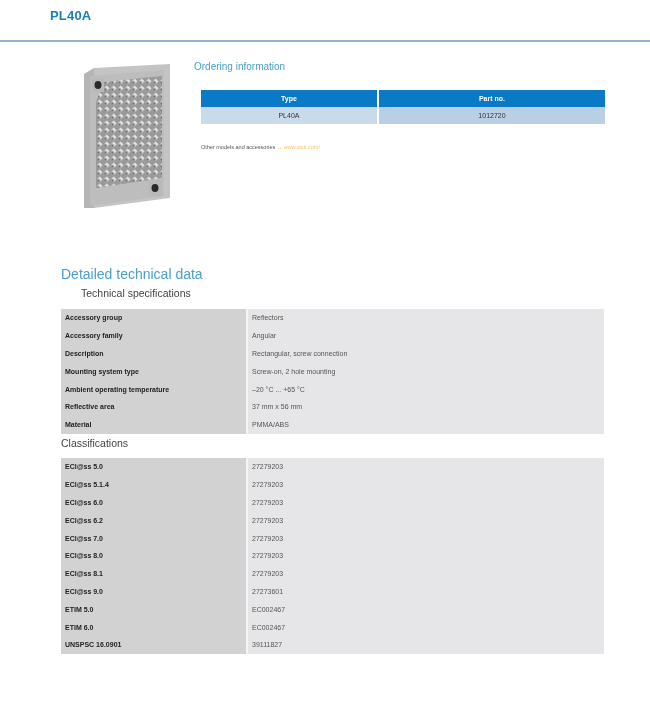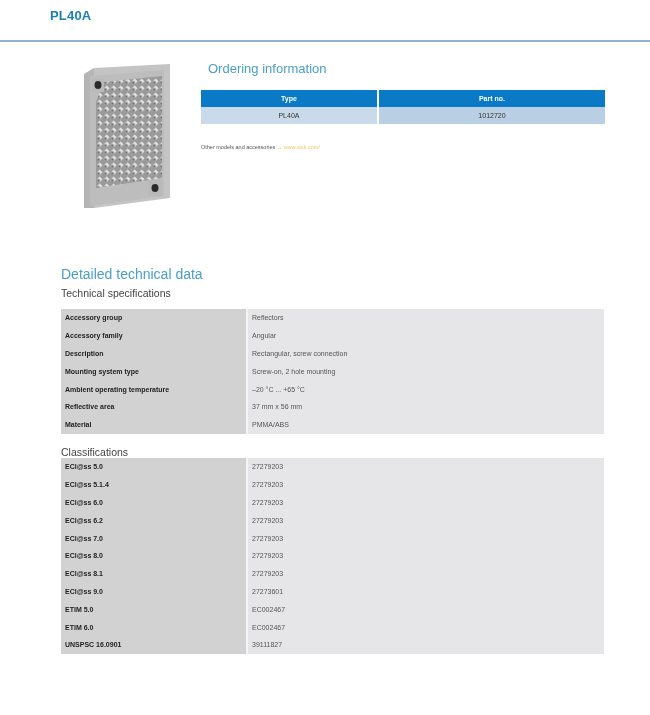--- a/index.html
+++ b/index.html
@@ -13,22 +13,22 @@
     .header-rule {
       position: absolute; left: 0; top: 40px; width: 650px; height: 2px;
       background: #8fb3cc;
     }
 
     .product-image {
       position: absolute; left: 82px; top: 64px; width: 90px; height: 146px;
     }
 
     .ordering-title {
-      position: absolute; left: 208px; top: 61px;
-      font-size: 13px; color: #4a9ec8;
+      position: absolute; left: 194px; top: 61px;
+      font-size: 10px; color: #4a9ec8;
     }
     .ordering-table {
       position: absolute; left: 201px; top: 90px; width: 404px;
       border-collapse: collapse; font-size: 7px;
     }
     .ordering-table th {
       background: #0a7ac6; color: #ffffff; font-weight: bold;
       height: 17px; text-align: center;
     }
     .ordering-table td {
@@ -106,21 +106,21 @@
   </tbody>
 </table>
 <div class="other-models">
   <span>Other models and accessories</span>
   <span class="arrow">→</span>
   <span class="link">www.sick.com/</span>
 </div>
 
 <div class="detailed-title">Detailed technical data</div>
 
-<div class="section-title" style="top:287px;">Technical specifications</div>
+<div class="section-title" style="top:287px;margin-left:20px;">Technical specifications</div>
 <table class="spec-table" style="top:309px;">
   <tbody>
     <tr>
         <td class="label">Accessory group</td>
         <td class="value">Reflectors</td>
       </tr>
     <tr>
         <td class="label">Accessory family</td>
         <td class="value">Angular</td>
       </tr>
@@ -140,21 +140,21 @@
         <td class="label">Reflective area</td>
         <td class="value">37 mm x 56 mm</td>
       </tr>
     <tr>
         <td class="label">Material</td>
         <td class="value">PMMA/ABS</td>
       </tr>
   </tbody>
 </table>
 
-<div class="section-title" style="top:446px;">Classifications</div>
+<div class="section-title" style="top:437px;">Classifications</div>
 <table class="spec-table" style="top:458px;">
   <tbody>
     <tr>
         <td class="label">ECl@ss 5.0</td>
         <td class="value">27279203</td>
       </tr>
     <tr>
         <td class="label">ECl@ss 5.1.4</td>
         <td class="value">27279203</td>
       </tr>

